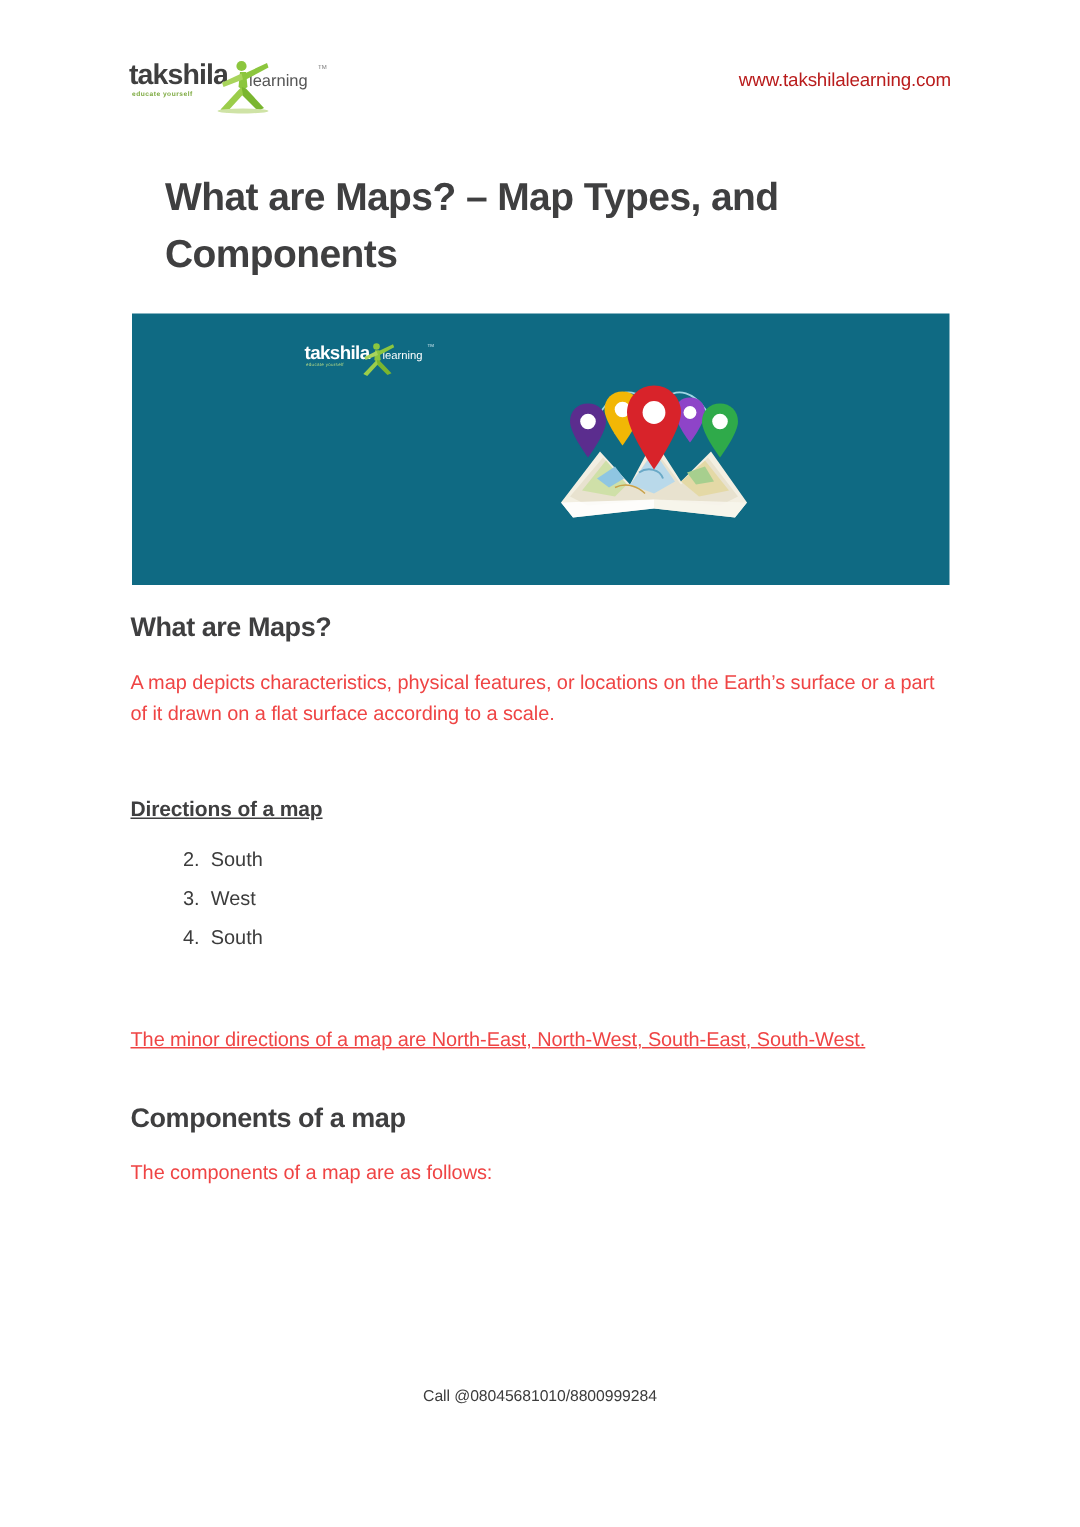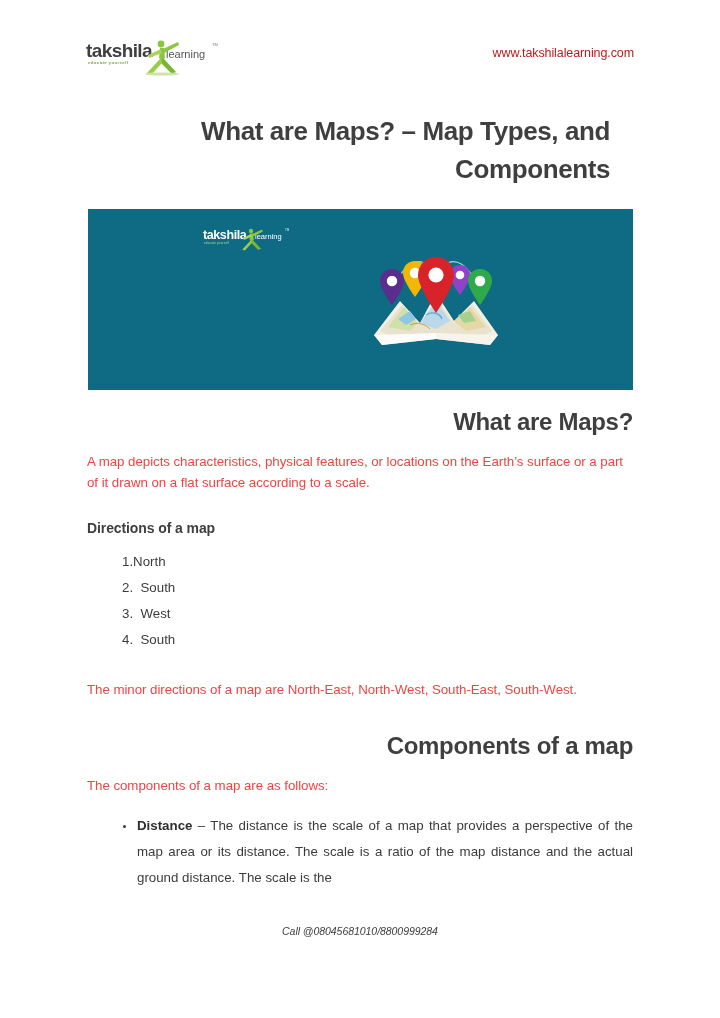--- a/index.html
+++ b/index.html
@@ -87,21 +87,21 @@
     letter-spacing: -0.1px;
     white-space: nowrap;
   }
 
   
   .doc-title {
     position: absolute;
     left: 110px;
     top: 96px;
     width: 500px;
-    text-align: right;
+    text-align: left;
     font-size: 26px;
     font-weight: bold;
     line-height: 1.45;
     letter-spacing: -0.4px;
     color: #3f3f40;
   }
 
   
   .banner {
     position: absolute;
@@ -166,48 +166,47 @@
   }
 
   
   .content {
     position: absolute;
     left: 87px;
     top: 408px;
     width: 546px;
   }
   .h2 {
-    font-size: 24px;
+    font-size: 18px;
     font-weight: bold;
     color: #3f3f40;
     letter-spacing: -0.3px;
     margin: 0 0 14px 0;
     line-height: 1.2;
-    text-align: right;
   }
   .h3 {
     font-size: 14px;
     font-weight: bold;
     color: #3f3f40;
     letter-spacing: -0.1px;
     margin: 0 0 12px 0;
     line-height: 1.2;
   }
   .para {
     font-size: 13.3px;
     line-height: 1.63;
     color: #ef4444;
     margin: 0 0 14px 0;
     letter-spacing: -0.05px;
   }
   .para-justify {
     text-align: justify;
   }
   .gap-top-lg { margin-top: 32px; }
-  .gap-top-md { margin-top: 26px; }
+  .gap-top-md { margin-top: 44px; text-decoration: underline; }
 
   .numbered-list {
     margin: 0 0 14px 0;
     padding: 0;
     list-style: none;
   }
   .numbered-list li {
     font-size: 13.3px;
     line-height: 1.95;
     color: #3c3c3c;
@@ -247,21 +246,20 @@
   
   .doc-footer {
     position: absolute;
     left: 0;
     top: 925px;
     width: 720px;
     text-align: center;
     font-size: 10.5px;
     color: #3c3c3c;
     letter-spacing: -0.05px;
-    font-style: italic;
   }
 </style>
 </head>
 <body>
 
 <div class="page">
 
   <div class="doc-header">
 
     <div class="brand-logo">
@@ -347,31 +345,27 @@
   </div>
 
   <div class="content">
 
     <h2 class="h2">What are Maps?</h2>
     <p class="para">A map depicts characteristics, physical features, or locations on the Earth’s surface or a part of it drawn on a flat surface according to a scale.</p>
 
     <h3 class="h3 gap-top-md">Directions of a map</h3>
 
     <ol class="numbered-list">
-      <li><span>1.</span><span></span><span>North</span></li>
       <li><span>2.</span><span>  </span><span>South</span></li>
       <li><span>3.</span><span>  </span><span>West</span></li>
       <li><span>4.</span><span>  </span><span>South</span></li>
     </ol>
 
     <p class="para para-justify gap-top-md">The minor directions of a map are North-East, North-West, South-East, South-West.</p>
 
     <h2 class="h2 gap-top-lg">Components of a map</h2>
     <p class="para">The components of a map are as follows:</p>
 
-    <ul class="bullet-list">
-      <li><b>Distance</b><span> – </span><span>The distance is the scale of a map that provides a perspective of the map area or its distance. The scale is a ratio of the map distance and the actual ground distance. The scale is the</span></li>
-    </ul>
   </div>
 
   <div class="doc-footer">Call @08045681010/8800999284</div>
 
 </div>
 
 </body></html>

